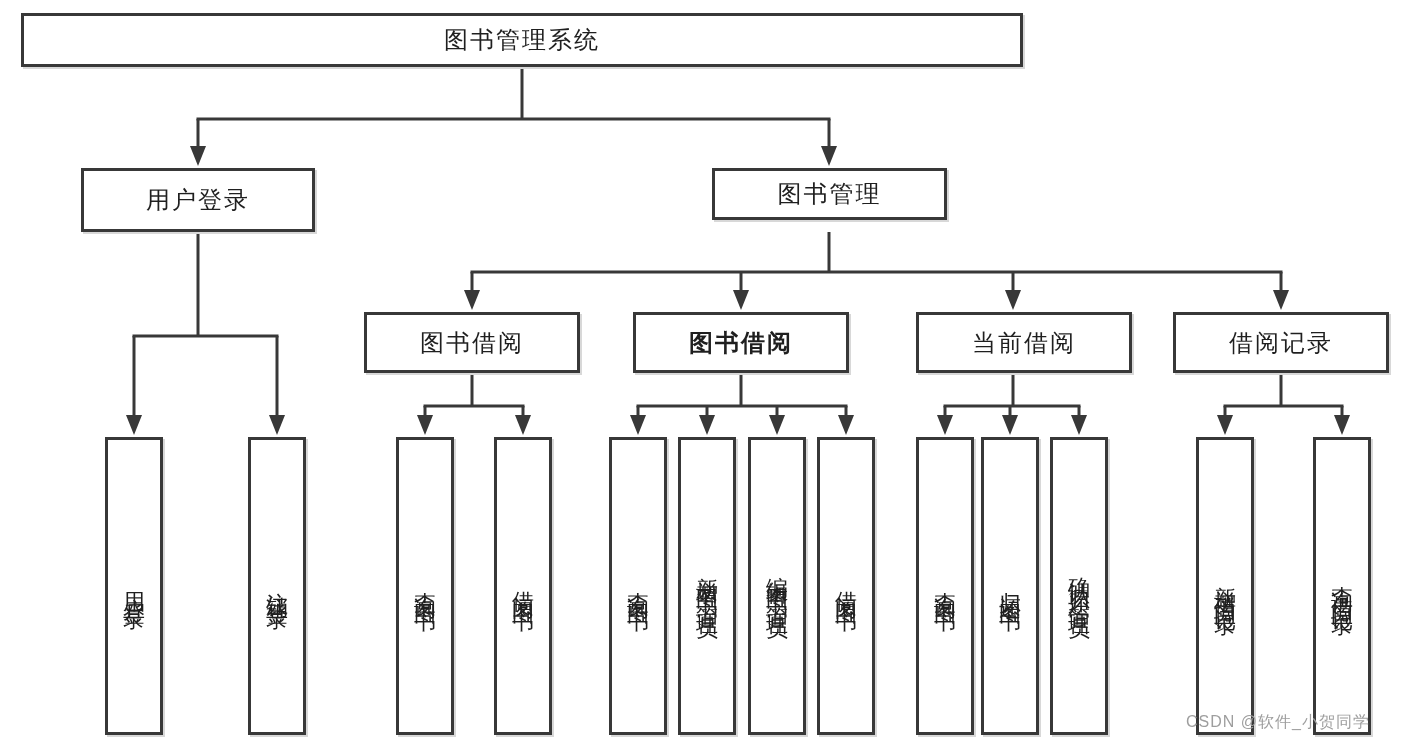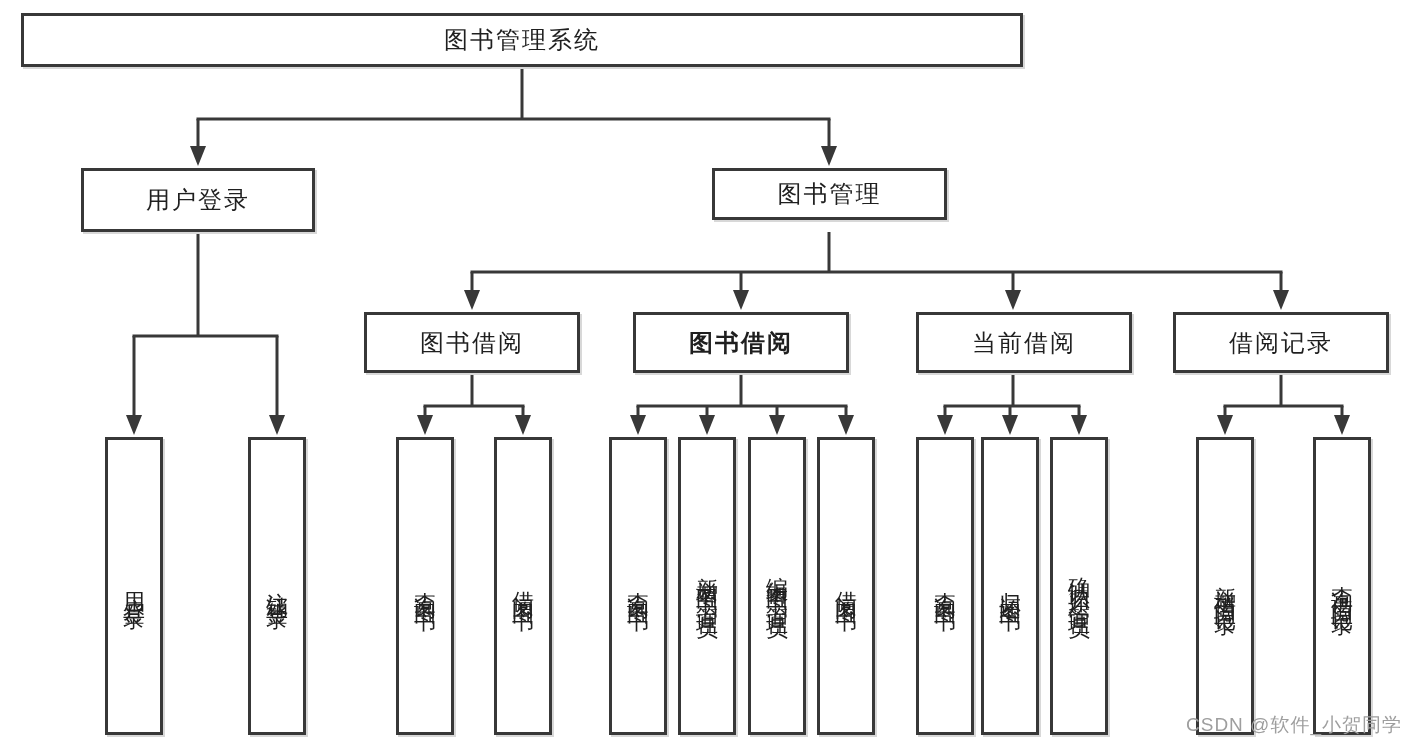--- a/index.html
+++ b/index.html
@@ -23,21 +23,21 @@
   .l2a{left:81px;top:168px;width:234px;height:64px;}
   .l2b{left:712px;top:168px;width:235px;height:52px;}
   .l3{top:312px;width:216px;height:61px;}
   .l3a{left:364px;} .l3b{left:633px;font-weight:bold;} .l3c{left:905px;margin-left:11px;} .l3d{left:1173px;justify-content:center;}
   .leaf{top:437px;width:58px;height:298px;}
   .f1{left:105px;}  .f2{left:248px;}  .f3{left:396px;}  .f4{left:494px;}
   .f5{left:609px;}  .f6{left:678px;}  .f7{left:748px;}  .f8{left:817px;}
   .f9{left:916px;}  .f10{left:981px;} .f11{left:1050px;}.f12{left:1196px;}
   .f13{left:1313px;}
   .watermark{
-    position:absolute;left:1186px;top:712px;font-size:19px;color:#9e9e9e;
+    position:absolute;left:1186px;top:712px;font-size:16px;color:#9e9e9e;
     letter-spacing:1px;white-space:nowrap;z-index:5;
   }
 </style>
 </head>
 <body>
 
 <div class="canvas">
 
   <svg class="wires" id="wires">
       <g>

